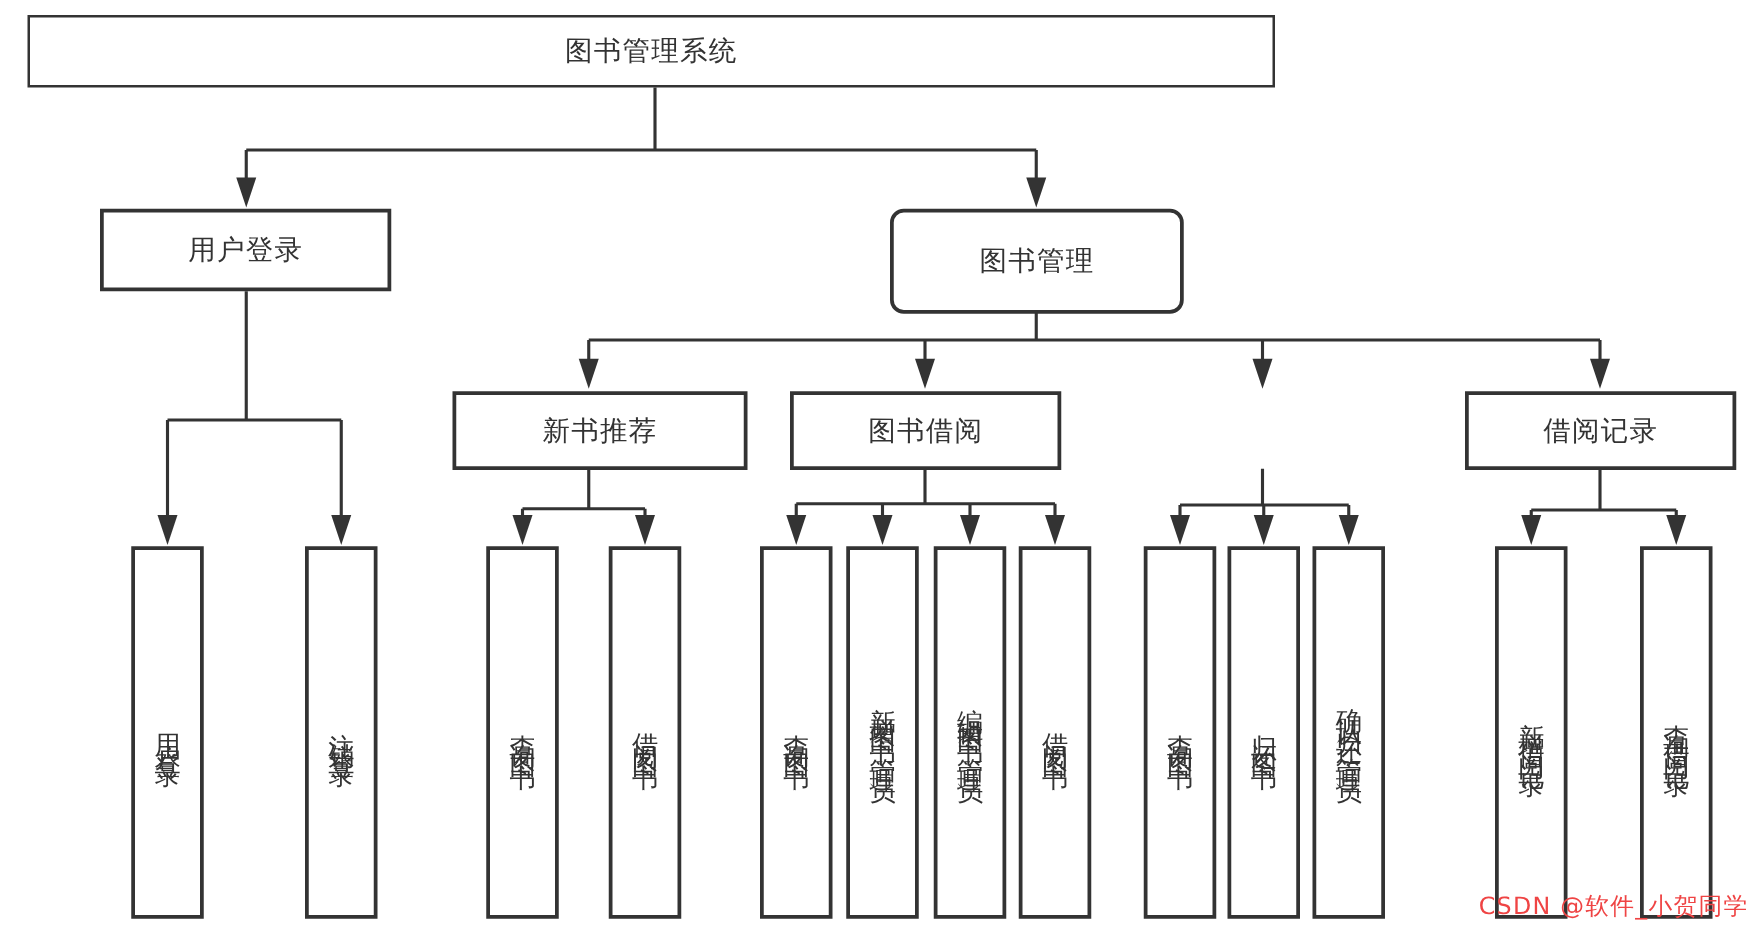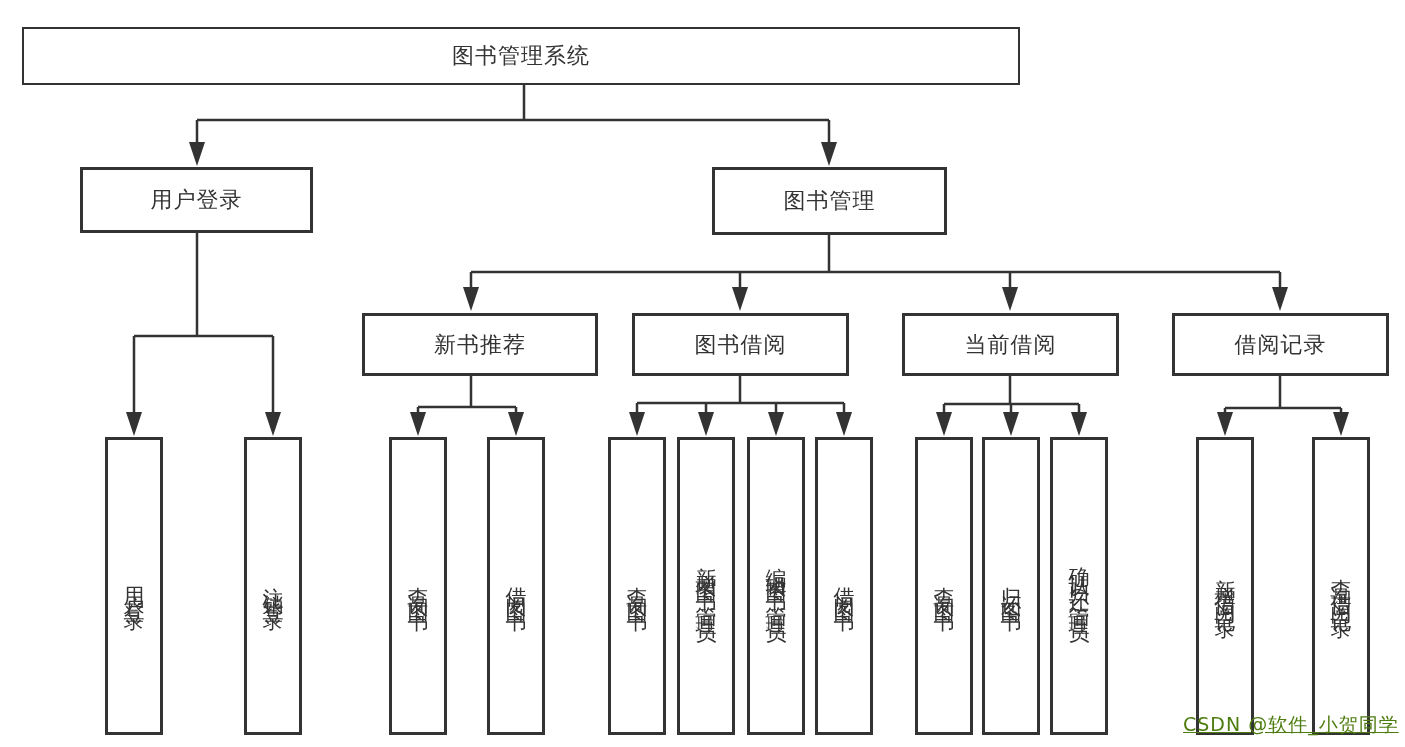--- a/index.html
+++ b/index.html
@@ -38,25 +38,24 @@
     line-height:52px;
     font-size:21px;
     letter-spacing:8px;
     z-index:1;
     overflow:hidden;
   }
   .watermark {
     position:absolute;
     left:1183px; top:712px;
     font-size:19px;
-    color:#4d7c0f;
+    color:#ef4444;
     letter-spacing:1px;
     z-index:3;
     white-space:nowrap;
-    text-decoration:underline;
   }
 </style>
 </head>
 <body>
 
 <div class="canvas">
 
   <svg class="connector-layer" width="1405" height="747" viewBox="0 0 1405 747">
     <path d="M524 69 V120 M197 120 H829 M197 120 V147 M829 120 V147
          M197 232 V336 M134 336 H273 M134 336 V418 M273 336 V418
@@ -81,28 +80,27 @@
       <polygon points="768,412 784,412 776,436"></polygon>
       <polygon points="836,412 852,412 844,436"></polygon>
       <polygon points="936,412 952,412 944,436"></polygon>
       <polygon points="1003,412 1019,412 1011,436"></polygon>
       <polygon points="1071,412 1087,412 1079,436"></polygon>
       <polygon points="1217,412 1233,412 1225,436"></polygon>
       <polygon points="1333,412 1349,412 1341,436"></polygon>
     </g>
   </svg>
 
-  <div class="hbox root-box" style="left:22px; top:12px; width:998px; height:58px;margin-top:15px;">图书管理系统</div>
+  <div class="hbox root-box" style="left:22px; top:12px; width:998px; height:58px;">图书管理系统</div>
 
   <div class="hbox" style="left:80px; top:167px; width:233px; height:66px;">用户登录</div>
-  <div class="hbox" style="left:712px; top:167px; width:235px; height:68px;">图书管理</div>
+  <div class="hbox" style="left:712px; top:167px; width:235px; height:84px;border-radius:11px;">图书管理</div>
 
   <div class="hbox" style="left:362px; top:313px; width:236px; height:63px;">新书推荐</div>
   <div class="hbox" style="left:632px; top:313px; width:217px; height:63px;text-align:center;">图书借阅</div>
-  <div class="hbox" style="left:902px; top:313px; width:217px; height:63px;">当前借阅</div>
   <div class="hbox" style="left:1172px; top:313px; width:217px; height:63px;">借阅记录</div>
 
   <div class="vbox" style="left:105px;">用户登录</div>
   <div class="vbox" style="left:244px;">注销登录</div>
 
   <div class="vbox" style="left:389px;">查询图书</div>
   <div class="vbox" style="left:487px;">借阅图书</div>
 
   <div class="vbox" style="left:608px;">查询图书</div>
   <div class="vbox" style="left:677px;">新增图书（管理员）</div>

